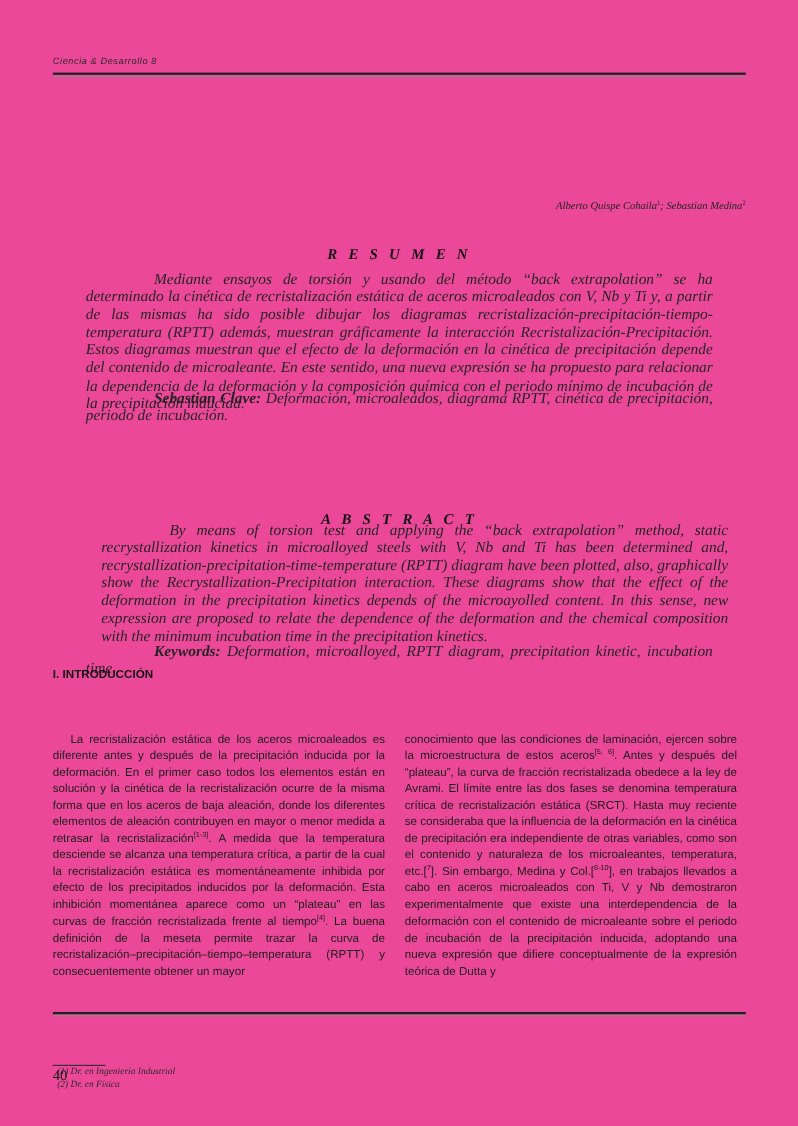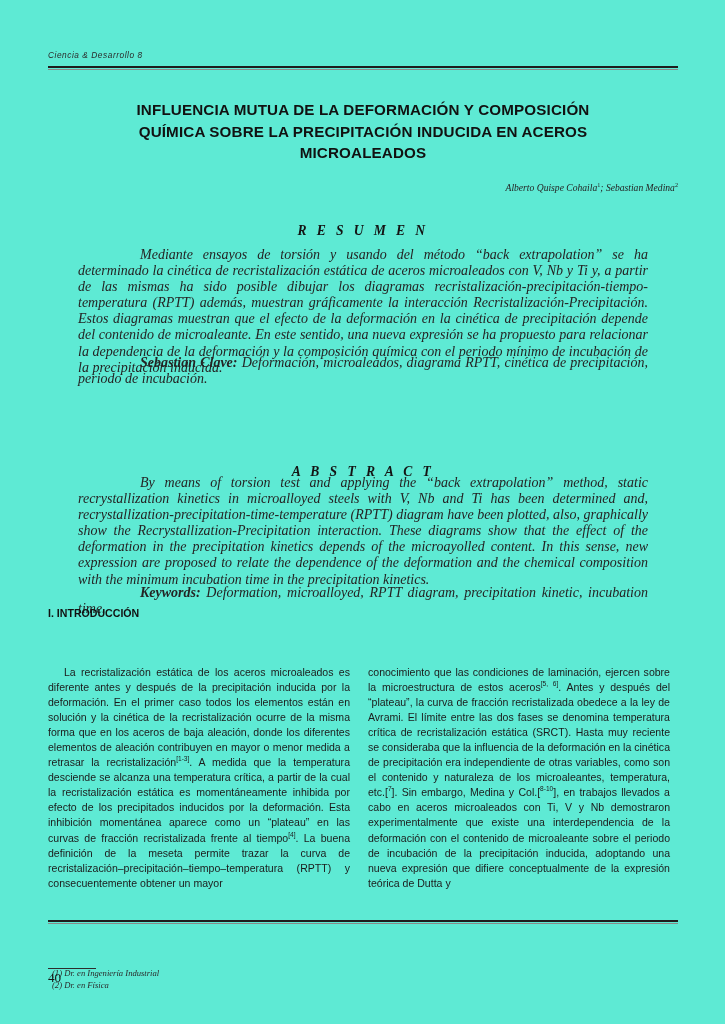--- a/index.html
+++ b/index.html
@@ -16,21 +16,21 @@
     font-family: "Liberation Sans", sans-serif;
     color: #1a1a1a;
     -webkit-font-smoothing: antialiased;
   }
 
   .page {
     position: absolute;
     left: 0; top: 0;
     width: 725px;
     height: 1024px;
-    background: #5eead4;
+    background: #ec4899;
   }
 
   
   .running-head {
     position: absolute;
     left: 48px;
     top: 50px;
     width: 630px;
   }
   .running-head-text {
@@ -129,21 +129,21 @@
   }
   .kw b {
     font-weight: bold;
   }
 
   #resumen-head  { position: absolute; left: 78px; top: 223px; width: 570px; }
   #resumen-body  { top: 247px; }
   #palabras      { top: 355px; }
   #translated    { top: 392px; }
   #abstract-head { position: absolute; left: 78px; top: 464px; width: 570px; }
-  #abstract-body { top: 475px; }
+  #abstract-body { top: 475px; margin-left: 14px; }
   #keywords      { top: 585px; }
 
   
   .intro-heading {
     position: absolute;
     left: 48px;
     top: 607px;
     font-family: "Liberation Sans", sans-serif;
     font-weight: bold;
     font-size: 10.6px;
@@ -211,27 +211,20 @@
   <div class="running-head">
     <div class="running-head-text">Ciencia &amp; Desarrollo 8</div>
   </div>
 
   <div class="rule-double" id="header-rule">
     <div class="rule-thick"></div>
     <div class="rule-gap"></div>
     <div class="rule-thin"></div>
   </div>
 
-  <div class="title-block">
-    <h1 class="doc-title">
-      <span>INFLUENCIA MUTUA DE LA DEFORMACIÓN Y COMPOSICIÓN</span><br>
-      <span>QUÍMICA SOBRE LA PRECIPITACIÓN INDUCIDA EN ACEROS</span><br>
-      <span>MICROALEADOS</span>
-    </h1>
-  </div>
 
   <div class="authors">
     <span>Alberto Quispe Cohaila</span><sup>1</sup><span>; </span><span>Sebastian Medina</span><sup>2</sup>
   </div>
 
   <div class="section-heading" id="resumen-head">R E S U M E N</div>
 
   <div class="abs-block" id="resumen-body">
     <p class="indent">Mediante ensayos de torsión y usando del método “back extrapolation” se ha determinado la cinética de recristalización estática de aceros microaleados con V, Nb y Ti y, a partir de las mismas ha sido posible dibujar los diagramas recristalización-precipitación-tiempo-temperatura (RPTT) además, muestran gráficamente la interacción Recristalización-Precipitación. Estos diagramas muestran que el efecto de la deformación en la cinética de precipitación depende del contenido de microaleante. En este sentido, una nueva expresión se ha propuesto para relacionar la dependencia de la deformación y la composición química con el periodo mínimo de incubación de la precipitación inducida.</p>
   </div>

